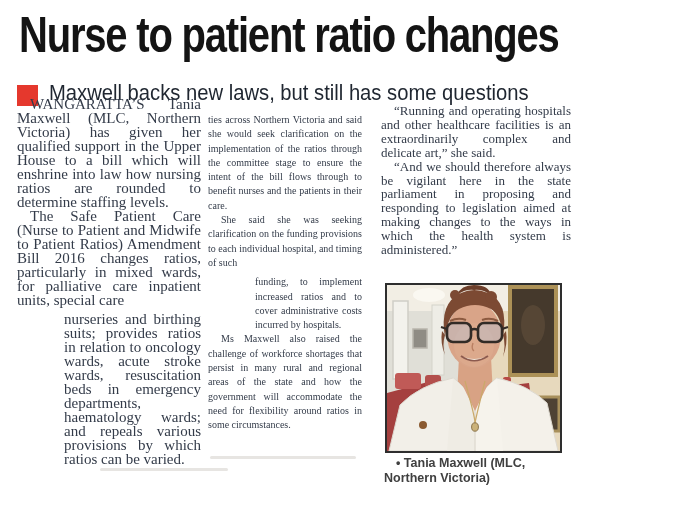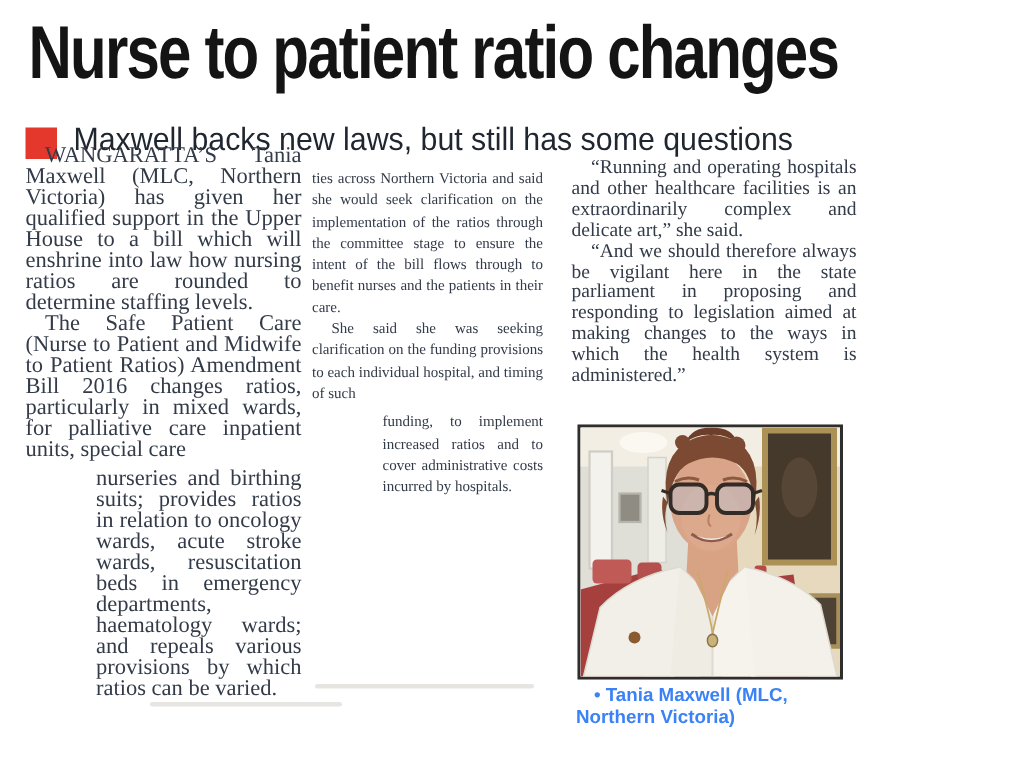--- a/index.html
+++ b/index.html
@@ -76,21 +76,21 @@
   .caption {
     position: absolute;
     left: 384px;
     top: 456px;
     width: 182px;
     margin: 0;
     font-family: "Liberation Sans", sans-serif;
     font-weight: 700;
     font-size: 12.5px;
     line-height: 15px;
-    color: #3b82f6;
+    color: #404040;
     text-indent: 12px;
     text-align: left;
   }
   .smudge { position: absolute; background: #e7e5e2; border-radius: 2px; }
   .smudge.s1 { left: 100px; top: 468px; width: 128px; height: 3px; }
   .smudge.s2 { left: 210px; top: 456px; width: 146px; height: 3px; }
 </style>
 </head>
 <body>
 
@@ -106,20 +106,21 @@
   <div class="col col1">
     <p>WANGARATTA’S Tania Maxwell (MLC, Northern Victoria) has given her qualified support in the Upper House to a bill which will enshrine into law how nursing ratios are rounded to determine staffing levels.</p>
     <p>The Safe Patient Care (Nurse to Patient and Midwife to Patient Ratios) Amendment Bill 2016 changes ratios, particularly in mixed wards, for palliative care inpatient units, special care</p>
     <p class="cont gap">nurseries and birthing suits; provides ratios in relation to oncology wards, acute stroke wards, resuscitation beds in emergency departments, haematology wards; and repeals various provisions by which ratios can be varied.</p>
   </div>
 
   <div class="col col2">
     <p class="cont">ties across Northern Victoria and said she would seek clarification on the implementation of the ratios through the committee stage to ensure the intent of the bill flows through to benefit nurses and the patients in their care.</p>
     <p>She said she was seeking clarification on the funding provisions to each individual hospital, and timing of such</p>
     <p class="cont gap">funding, to implement increased ratios and to cover administrative costs incurred by hospitals.</p>
+    <p>Ms Maxwell also raised the challenge of workforce shortages that persist in many rural and regional areas of the state and how the government will accommodate the need for flexibility around ratios in some circumstances.</p>
   </div>
 
   <div class="col col3">
     <p>“Running and operating hospitals and other healthcare facilities is an extraordinarily complex and delicate art,” she said.</p>
     <p>“And we should therefore always be vigilant here in the state parliament in proposing and responding to legislation aimed at making changes to the ways in which the health system is administered.”</p>
   </div>
 
   <div class="photo-frame">
     <svg viewBox="0 0 173 166" preserveAspectRatio="none">
 

